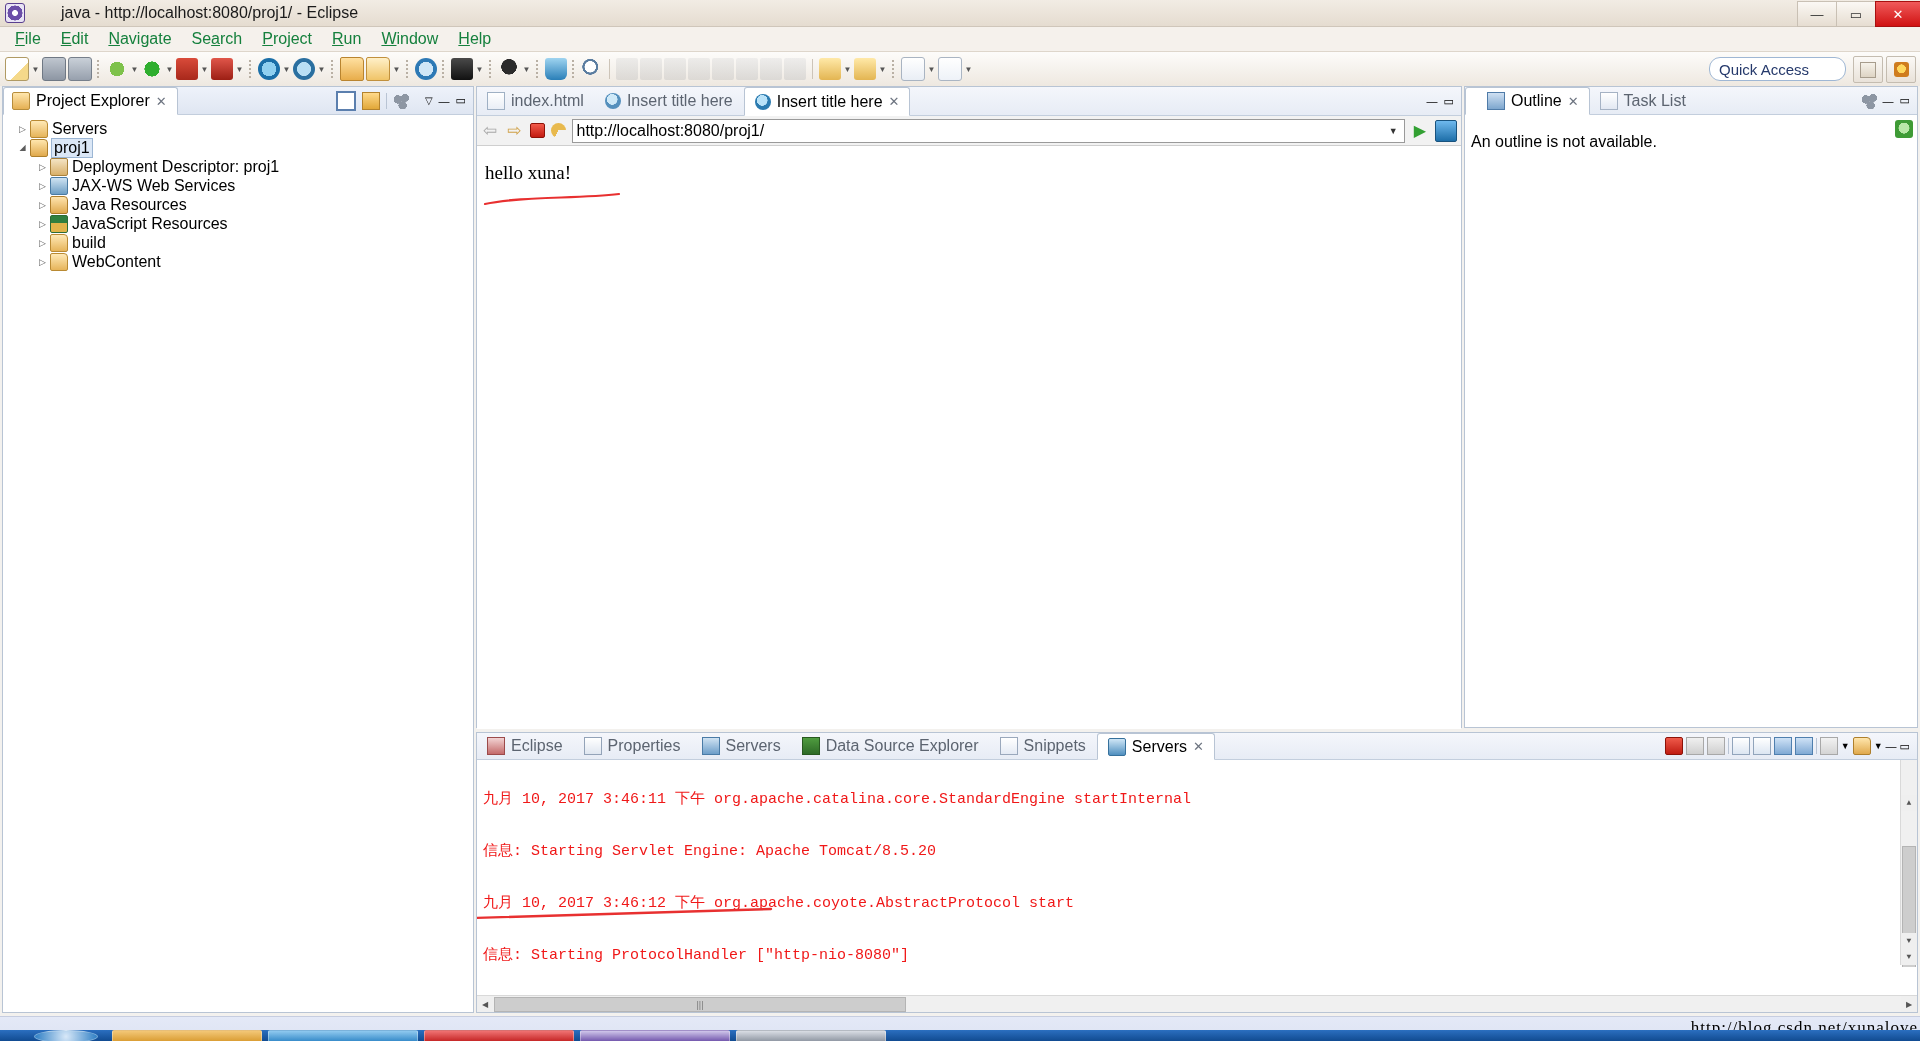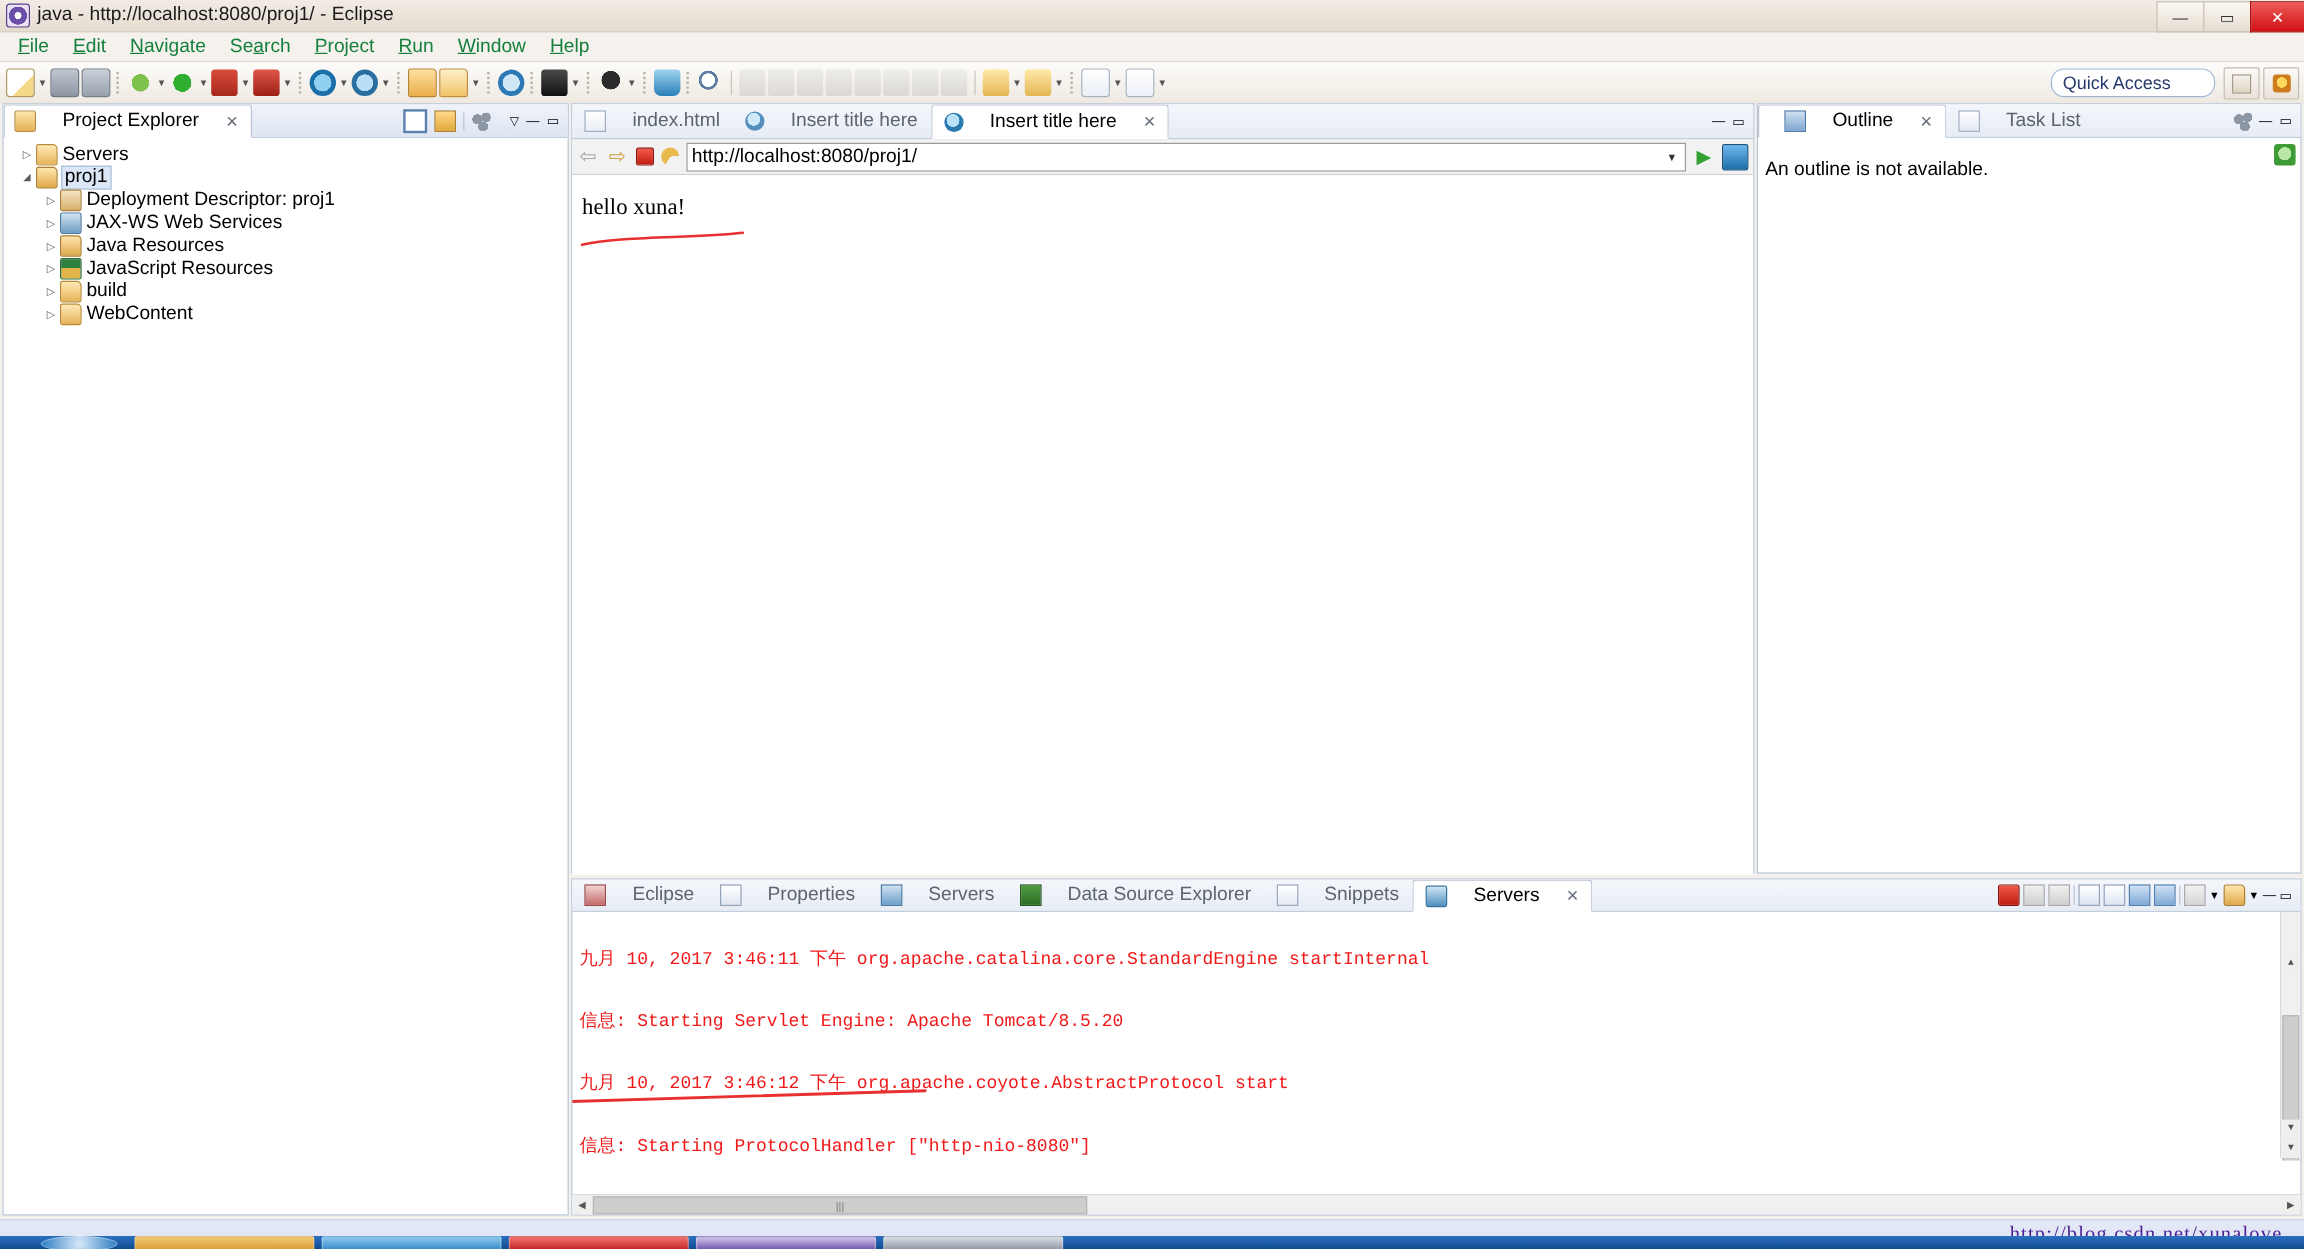--- a/index.html
+++ b/index.html
@@ -12,20 +12,21 @@
     position:relative;
   }
   
   #app{position:absolute;left:0;top:0;width:1920px;height:1041px;}
   .titlebar{
     height:26px;
     background:linear-gradient(to bottom,#f2ece4,#e5dcd0);
     border-bottom:1px solid #cfc6ba;
     display:flex;align-items:center;
     position:relative;
+    gap:30px;
   }
   .titlebar .tb-icon{
     width:18px;height:18px;margin:0 6px 0 5px;border-radius:3px;
     background:radial-gradient(circle at 50% 50%,#fff 0 22%,#6b4ea8 24% 58%,#e9e4f5 60% 100%);
     border:1px solid #5a4090;flex:none;
   }
   .titlebar .tb-text{font-size:16px;color:#1a1a1a;white-space:nowrap;}
   .win-btns{position:absolute;right:0;top:0;height:26px;display:flex;}
   .win-btn{width:38px;height:24px;margin-top:1px;display:flex;align-items:center;justify-content:center;
     font-size:13px;color:#333;background:linear-gradient(to bottom,#fbf8f4,#e6ddd1);
@@ -59,21 +60,21 @@
   .persp{width:28px;height:25px;border:1px solid #c4bcb0;border-radius:2px;
     background:linear-gradient(to bottom,#fbf9f6,#e9e2d9);display:flex;align-items:center;justify-content:center;}
   
   .workbench{position:absolute;left:0;top:86px;width:1920px;height:930px;background:#f3f1ee;}
   .panel{position:absolute;background:#fff;border:1px solid #b8c4d4;}
   .tabstrip{
     height:27px;background:linear-gradient(to bottom,#f4f6fb,#e7ecf5);
     border-bottom:1px solid #c3cedd;display:flex;align-items:stretch;position:relative;
   }
   .vtab{
-    display:flex;align-items:center;gap:22px;padding:0 10px;font-size:16px;color:#5c6470;
+    display:flex;align-items:center;gap:6px;padding:0 10px;font-size:16px;color:#5c6470;
     border-right:1px solid transparent;white-space:nowrap;
   }
   .vtab.active{
     background:#fff;color:#000;font-weight:400;
     border-top:1px solid #b8c4d4;border-left:1px solid #b8c4d4;border-right:1px solid #b8c4d4;
     border-bottom:1px solid #fff;margin-bottom:-1px;border-radius:3px 3px 0 0;
   }
   .vtab .closeg{font-size:13px;color:#6d7480;}
   .tab-tools{margin-left:auto;display:flex;align-items:center;gap:6px;padding-right:7px;}
   .ic{width:16px;height:16px;position:relative;flex:none;display:inline-block;}
@@ -100,22 +101,22 @@
   
   .sb-v{position:absolute;right:0;top:0;width:16px;background:#f0f0f0;border-left:1px solid #d9d9d9;}
   .sb-h{position:absolute;left:0;bottom:0;height:16px;background:#f0f0f0;border-top:1px solid #d9d9d9;}
   .sb-btn{width:16px;height:16px;display:flex;align-items:center;justify-content:center;font-size:8px;color:#555;background:#efefef;}
   .sb-thumb{background:#cdcdcd;border:1px solid #b4b4b4;}
   
   .ann{position:absolute;pointer-events:none;}
   
   .statusbar{position:absolute;left:0;top:1016px;width:1920px;height:25px;
     background:linear-gradient(to bottom,#e4e9f7,#dde3f3);border-top:1px solid #c6cde0;}
-  .watermark{position:absolute;right:18px;top:1018px;font-family:"Liberation Serif",serif;
-    font-size:17px;color:#4c1d95;letter-spacing:1px;}
+  .watermark{position:absolute;right:2px;top:1018px;font-family:"Liberation Serif",serif;
+    font-size:17px;color:#000000;letter-spacing:1px;}
   .taskbar{position:absolute;left:0;top:1030px;width:1920px;height:11px;
     background:linear-gradient(to bottom,#2b6fc0,#114b91);}
   .tb-tile{position:absolute;top:1030px;height:11px;border:1px solid rgba(255,255,255,.35);border-radius:2px;}
 </style>
 </head>
 <body>
 
 <div id="app">
 
   <div class="titlebar">

